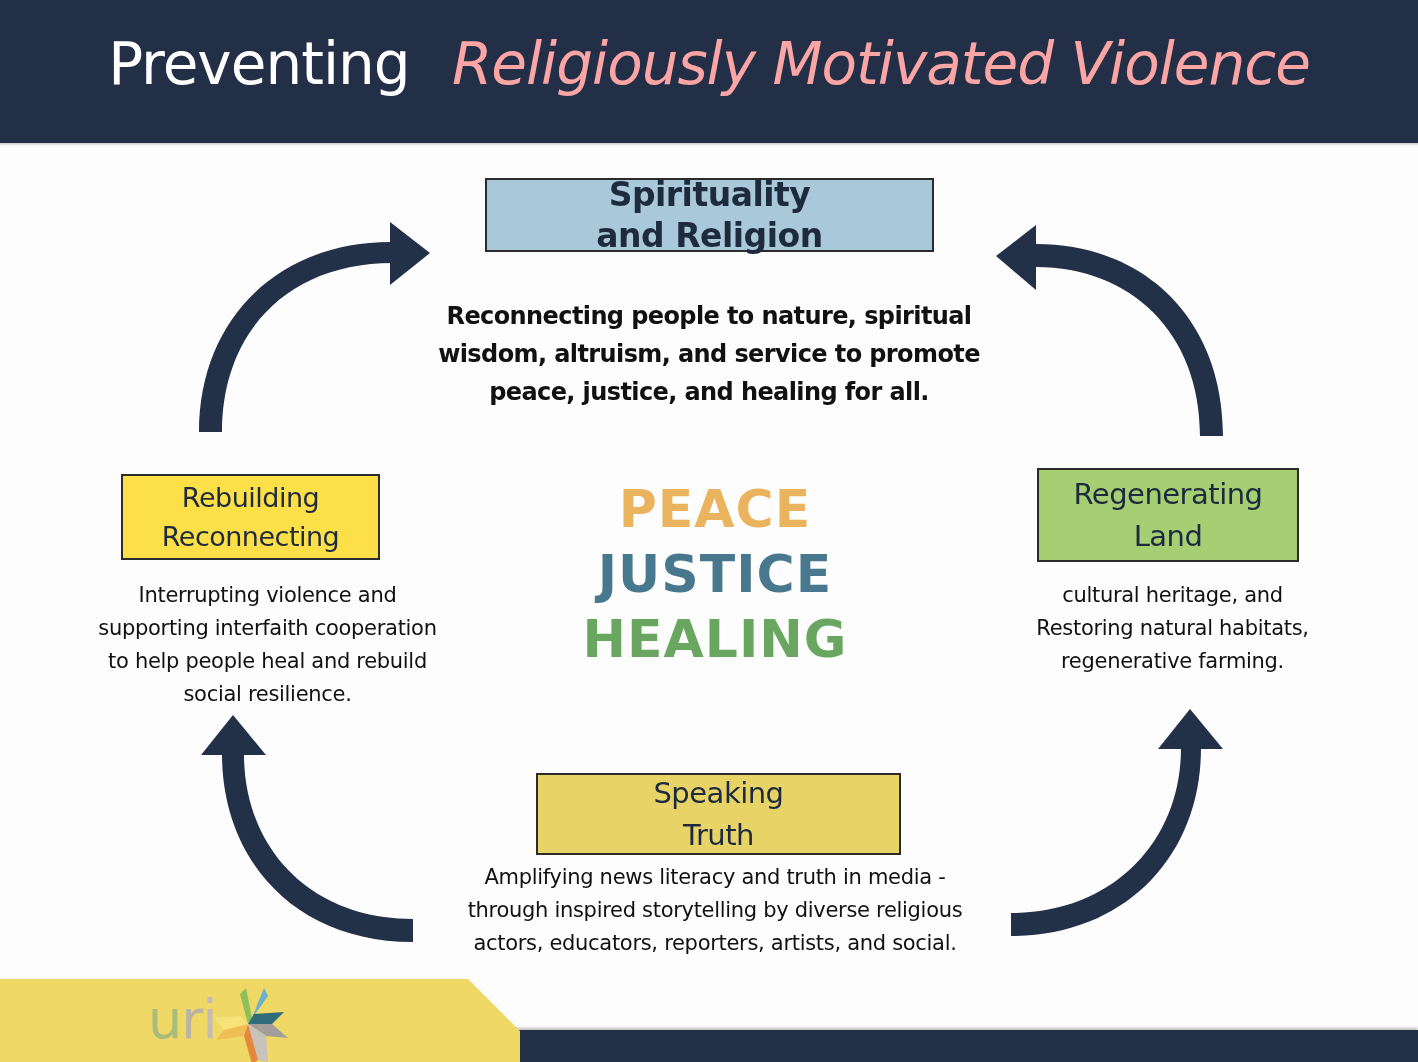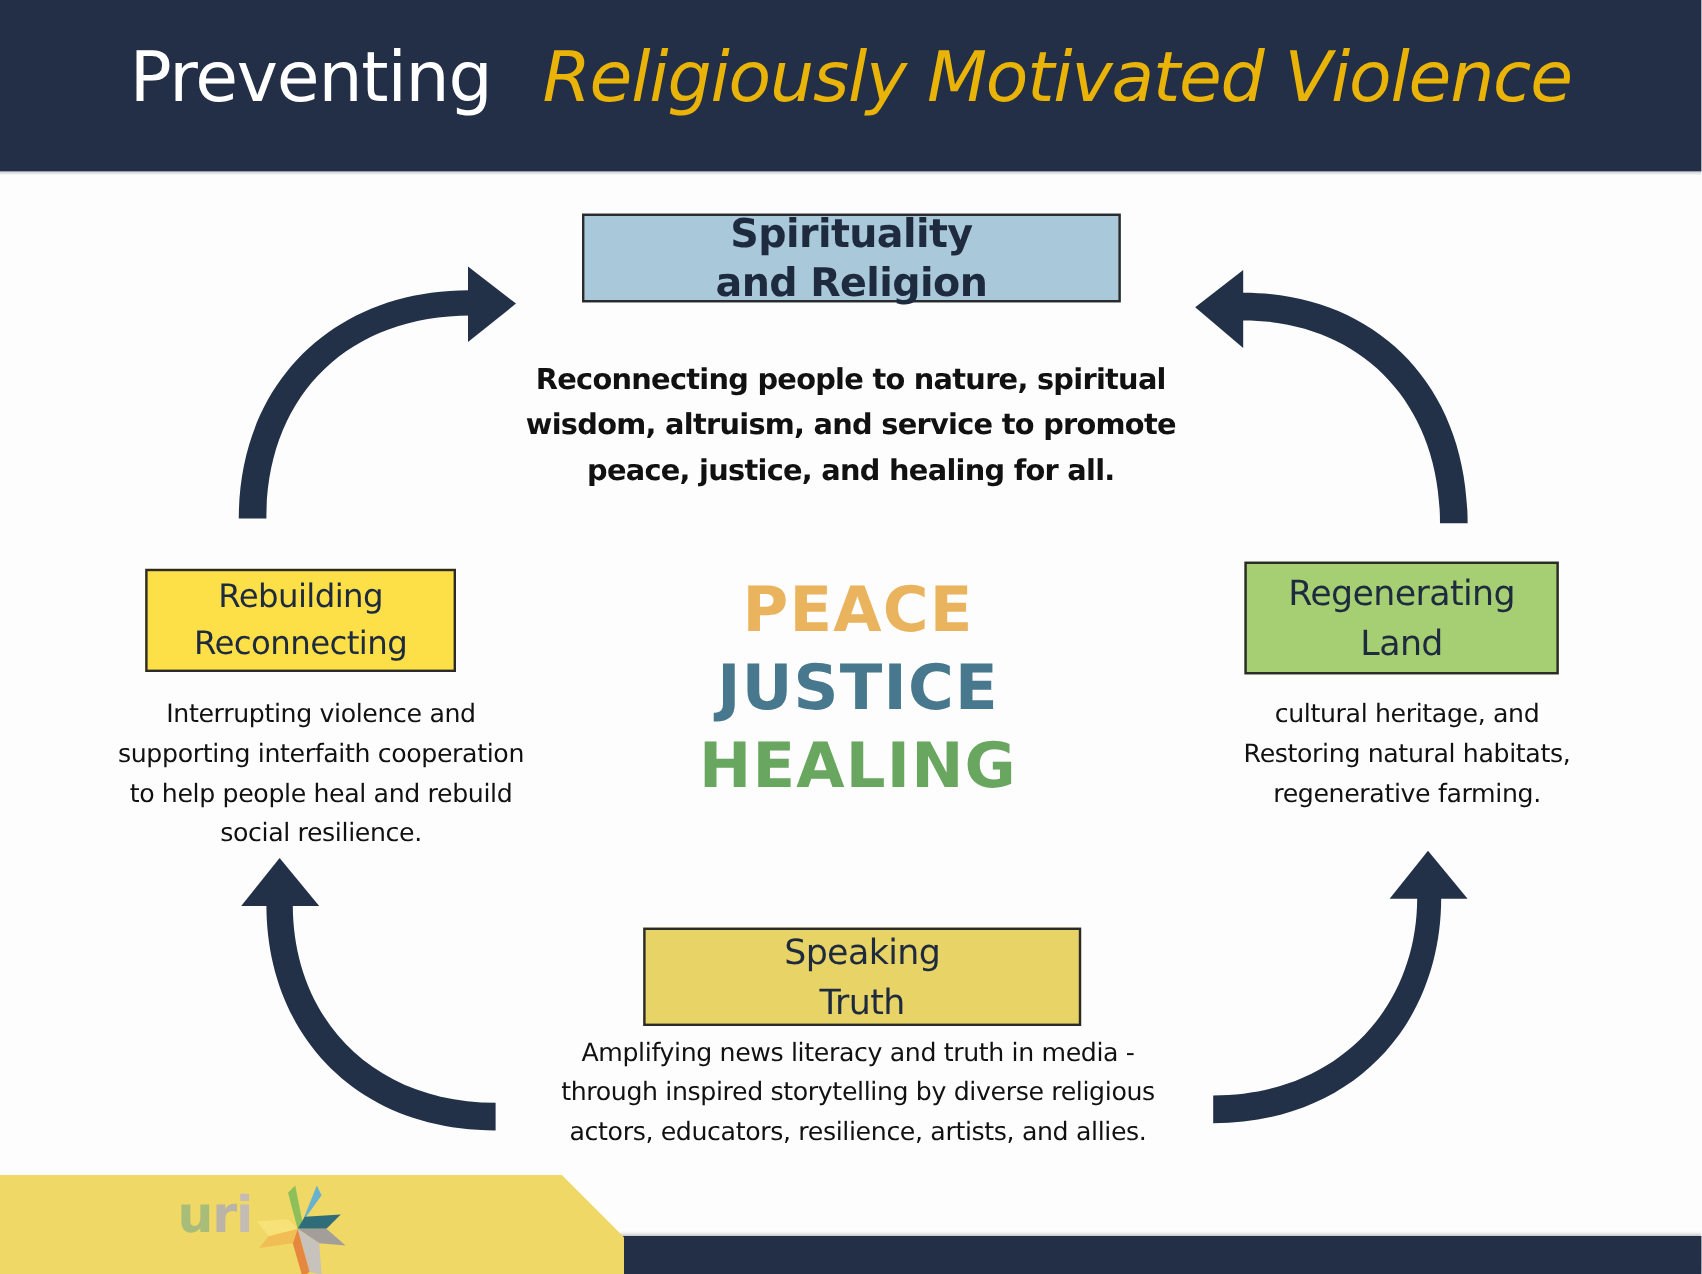--- a/index.html
+++ b/index.html
@@ -1,19 +1,19 @@
 <!DOCTYPE html>
 <html><head>
 <meta charset="utf-8">
 <style>
   html, body { margin:0; padding:0; }
   body { width:1418px; height:1062px; position:relative; overflow:hidden; background:#fdfdfd; font-family:"Liberation Sans", "DejaVu Sans", sans-serif; }
   .header { position:absolute; left:0; top:0; width:1418px; height:143px; background:#222f47; }
   .header-title { position:absolute; left:0; top:30px; width:1418px; text-align:center; font-family:"DejaVu Sans", sans-serif; font-size:58px; letter-spacing:-1px; color:#ffffff; white-space:nowrap; }
-  .header-title .accent { color:#eab308; font-style:italic;margin-left:25px; }
+  .header-title .accent { color:#fca5a5; font-style:italic;margin-left:25px; }
   .header-shadow { position:absolute; left:0; top:143px; width:1418px; height:3px; background:linear-gradient(#c9ccd2,#fdfdfd); }
 
   .box { position:absolute; box-sizing:border-box; border:2px solid #2b2b2b; display:flex; flex-direction:column; align-items:center; justify-content:center; text-align:center; color:#1e2a3e; font-family:"DejaVu Sans", sans-serif; line-height:1.25; }
   .box-top { left:485px; top:178px; width:449px; height:74px; background:#a9c8d9; font-size:33px; font-weight:bold; letter-spacing:-0.5px; }
   .box-left { left:121px; top:474px; width:259px; height:86px; background:#fde047; font-size:27px; letter-spacing:-0.5px; line-height:1.45; }
   .box-right { left:1037px; top:468px; width:262px; height:94px; background:#a6cf73; font-size:29px; letter-spacing:-0.5px; line-height:1.45; }
   .box-bottom { left:536px; top:761px; width:365px; height:82px; background:#e8d466; font-size:29px; letter-spacing:-0.5px; line-height:1.45;margin-top:12px; }
 
   .desc { position:absolute; text-align:center; color:#111; font-family:"DejaVu Sans", sans-serif; }
   .desc-top { left:420px; top:297px; width:578px; font-size:24px; font-weight:bold; line-height:38px; letter-spacing:-0.6px; }
@@ -24,21 +24,21 @@
   .center-words { position:absolute; left:520px; top:477px; width:390px; text-align:center; font-family:"DejaVu Sans", sans-serif; font-weight:bold; font-size:52px; line-height:65px; letter-spacing:1px; }
   .w-peace { color:#eab45e; }
   .w-justice { color:#47788e; }
   .w-healing { color:#69a760; }
 
   .arrows { position:absolute; left:0; top:0; width:1418px; height:1062px; pointer-events:none; }
 
   .footer-yellow { position:absolute; left:0; top:979px; width:520px; height:83px; background:#efd866; clip-path:polygon(0 0, 468px 0, 520px 52px, 520px 83px, 0 83px); }
   .footer-navy { position:absolute; left:515px; top:1030px; width:903px; height:32px; background:#222f47; box-shadow:0 -2px 3px rgba(0,0,0,0.25); }
   .logo { position:absolute; left:148px; top:988px; width:160px; height:72px; }
-  .logo-text { position:absolute; left:0; top:0; font-family:"DejaVu Sans", sans-serif; font-size:42px; font-weight:bold; color:#a9bd7a; letter-spacing:-1px; }
+  .logo-text { position:absolute; left:0; top:0; font-family:"DejaVu Sans", sans-serif; font-size:54px; font-weight:normal; color:#a9bd7a; letter-spacing:-1px; }
   .logo-text .r { color:#b9b4a6; }
   .logo-text .i { color:#c4bcb4; }
   .logo svg { position:absolute; left:52px; top:-2px; }
 </style>
 </head>
 <body>
 
 <div class="header">
   <div class="header-title"><span>Preventing</span> <span class="accent">Religiously Motivated Violence</span></div>
 </div>
@@ -100,21 +100,21 @@
   <div>regenerative farming.</div>
 </div>
 
 <div class="box box-bottom">
   <div>Speaking</div>
   <div>Truth</div>
 </div>
 <div class="desc desc-bottom">
   <div>Amplifying news literacy and truth in media -</div>
   <div>through inspired storytelling by diverse religious</div>
-  <div>actors, educators, resilience, artists, and allies.</div>
+  <div>actors, educators, reporters, artists, and social.</div>
 </div>
 
 <div class="center-words">
   <div class="w-peace">PEACE</div>
   <div class="w-justice">JUSTICE</div>
   <div class="w-healing">HEALING</div>
 </div>
 
 <div class="footer-navy"></div>
 <div class="footer-yellow"></div>

